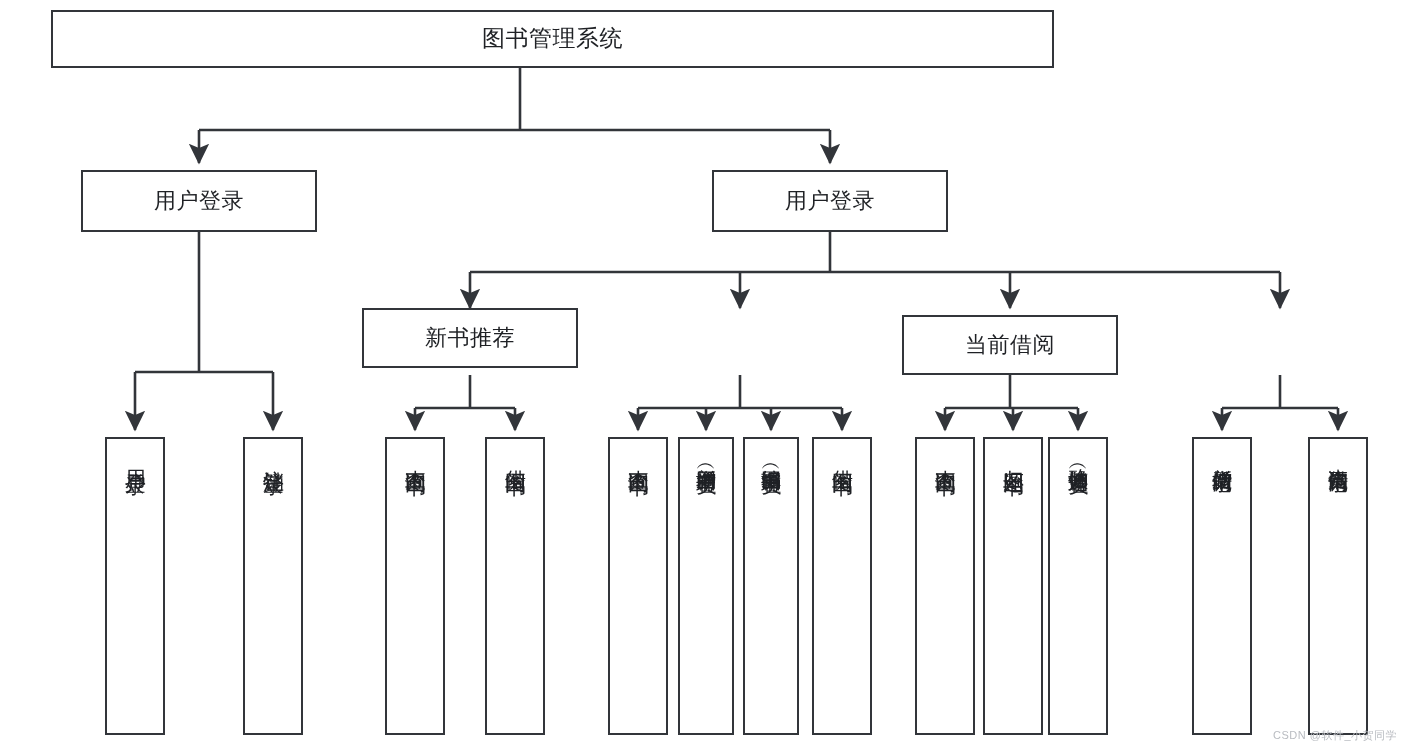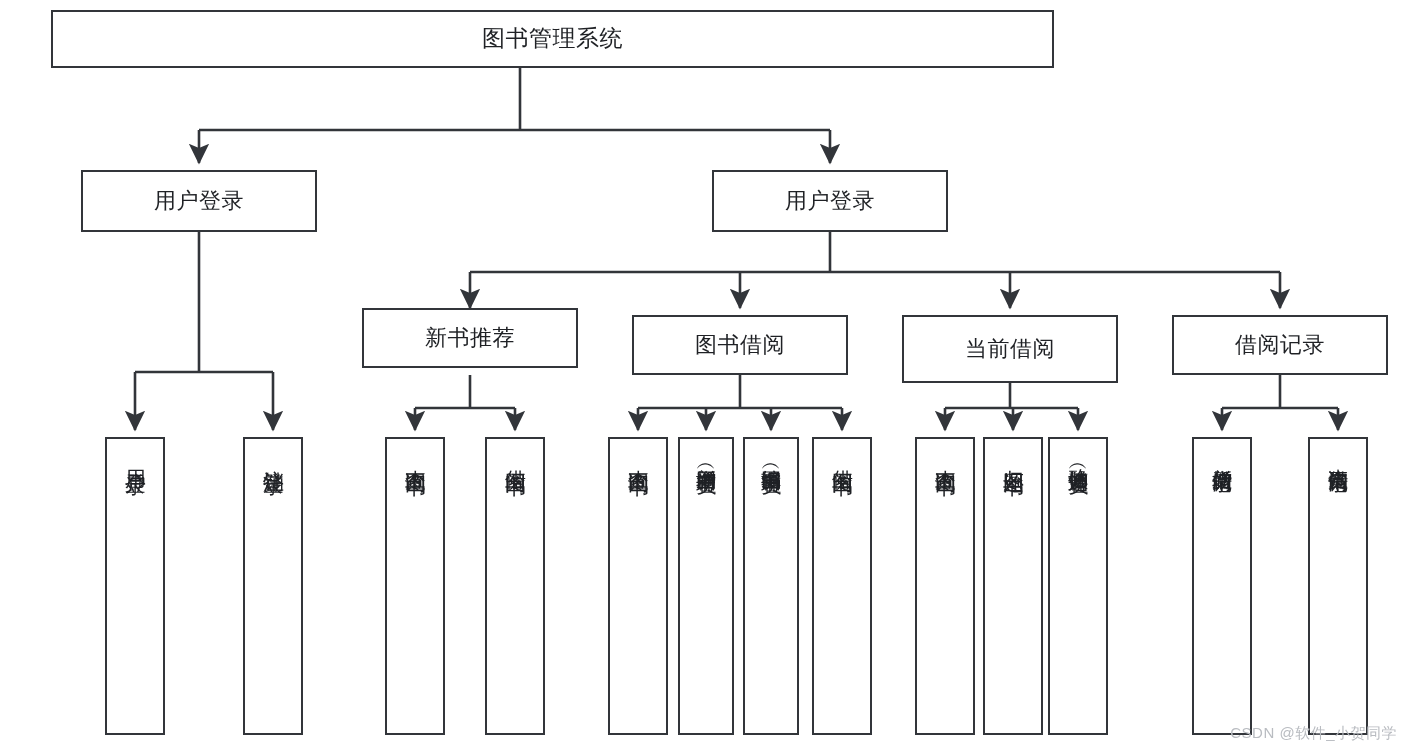--- a/index.html
+++ b/index.html
@@ -64,21 +64,21 @@
     max-height: 100%;
   }
   .node.vert.tall .label {
     font-size: 20px;
     letter-spacing: 1px;
   }
   #watermark {
     position: absolute;
     right: 8px;
     bottom: 4px;
-    font-size: 15px;
+    font-size: 11px;
     color: #b9bcc1;
     z-index: 5;
     white-space: nowrap;
     letter-spacing: 0.5px;
   }
 </style>
 </head>
 <body>
 
 <div id="canvas">
@@ -140,28 +140,22 @@
   <div class="node horiz" style="left:81px; top:170px; width:236px; height:62px;">
     <span class="label">用户登录</span>
   </div>
   <div class="node horiz" style="left:712px; top:170px; width:236px; height:62px;">
     <span class="label">用户登录</span>
   </div>
 
   <div class="node horiz" style="left:362px; top:308px; width:216px; height:60px;">
     <span class="label">新书推荐</span>
   </div>
-  <div class="node horiz" style="left:632px; top:315px; width:216px; height:60px;">
-    <span class="label">图书借阅</span>
-  </div>
-  <div class="node horiz" style="left:902px; top:315px; width:216px; height:68px;">
+  <div class="node horiz" style="left:902px; top:315px; width:216px; height:60px;">
     <span class="label">当前借阅</span>
-  </div>
-  <div class="node horiz" style="left:1172px; top:315px; width:216px; height:60px;">
-    <span class="label">借阅记录</span>
   </div>
 
   <div class="node vert" style="left:105px; top:437px; width:60px; height:298px;">
     <span class="label">用户登录</span>
   </div>
   <div class="node vert" style="left:243px; top:437px; width:60px; height:298px;">
     <span class="label">注销登录</span>
   </div>
 
   <div class="node vert" style="left:385px; top:437px; width:60px; height:298px;">

